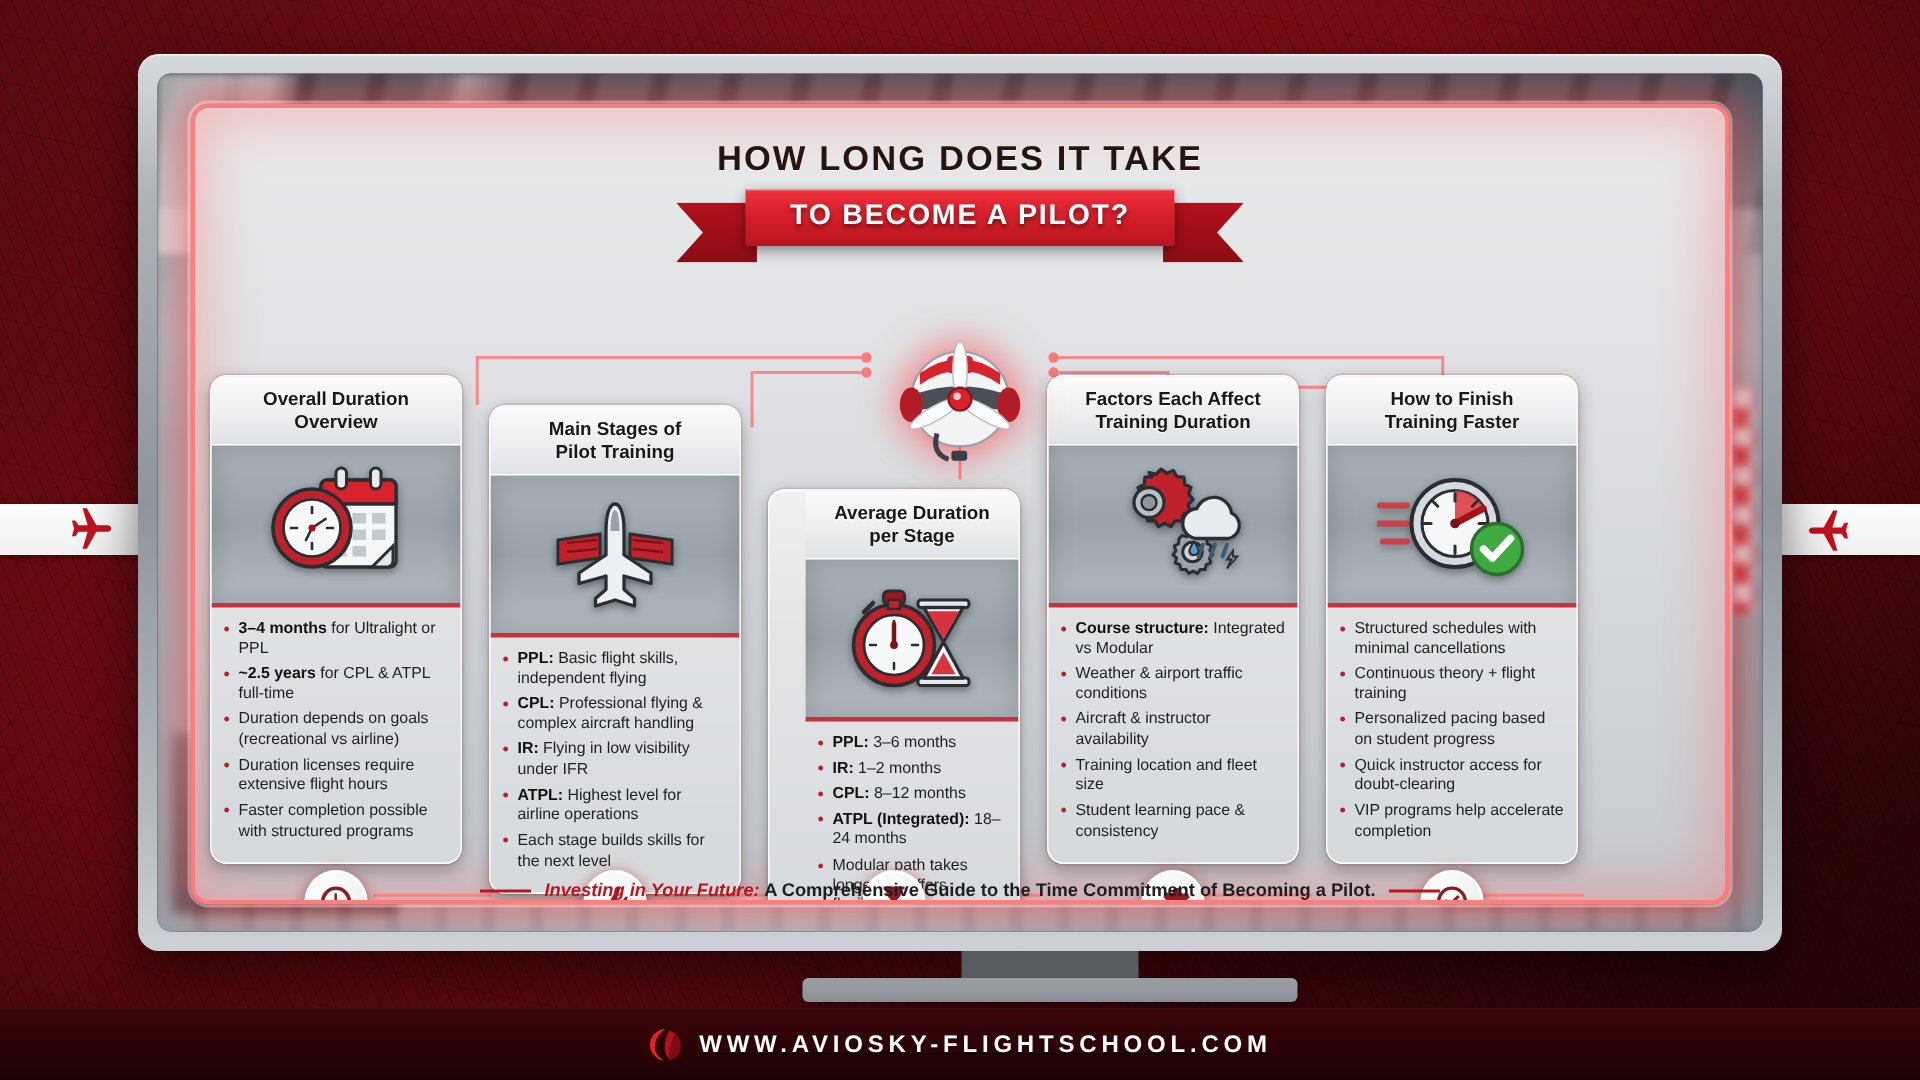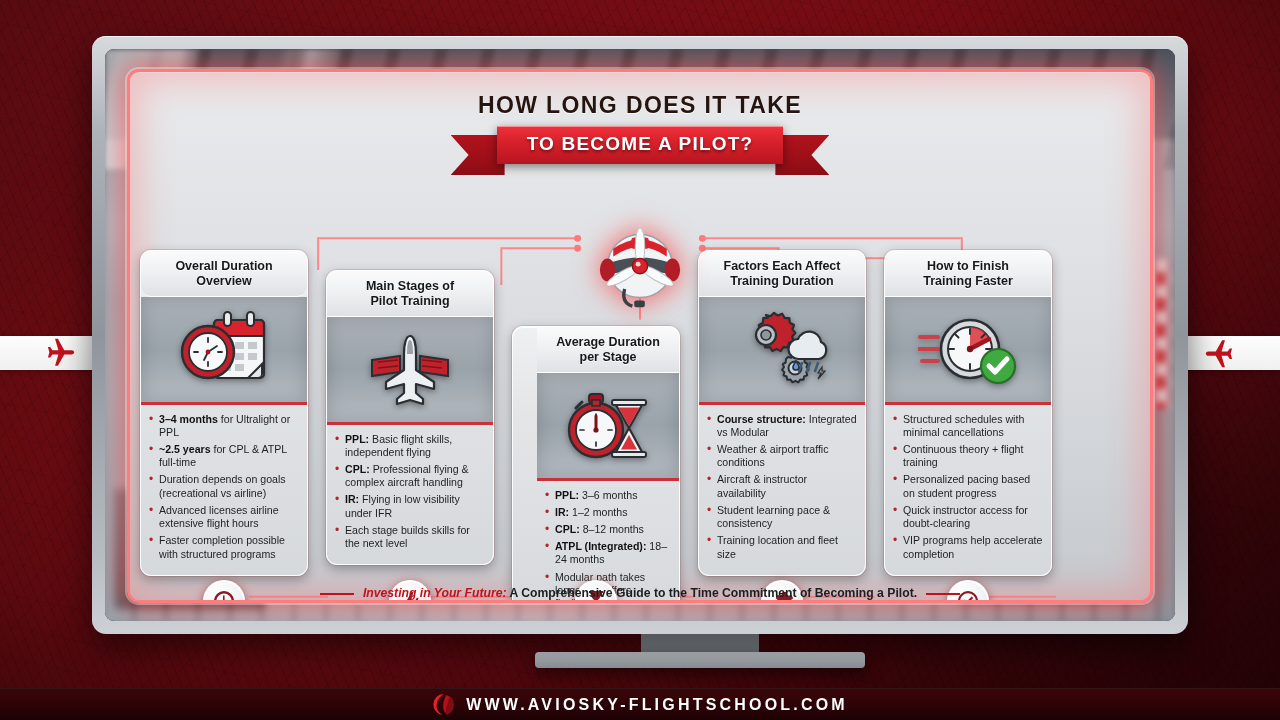--- a/index.html
+++ b/index.html
@@ -225,24 +225,25 @@
   .footer-line{
     position:absolute; left:0; right:0; bottom:0; text-align:center; z-index:6;
     font-size:12.2px; color:#1c1e20;
   }
   .footer-line .accent{ color:#c0121d; font-weight:bold; font-style:italic; }
   .footer-line b{ font-weight:bold; }
   .dash{ display:inline-block; width:34px; height:2px; background:#c0121d; vertical-align:middle; margin:0 9px; }
 
   
   .urlbar{
-    position:absolute; left:0; right:0; bottom:0; height:32px; z-index:8;
+    position:absolute; left:0; right:0; bottom:0; height:48px; z-index:8;
     display:flex; align-items:center; justify-content:center; gap:11px;
     background:linear-gradient(180deg,#3a0509 0%,#2a0306 60%,#1d0204 100%);
     border-top:1px solid rgba(255,255,255,.08);
+    text-decoration:underline;
   }
   .urlbar .logo{ width:23px; height:23px; }
   .urlbar .txt{
     color:#fff; font-size:16px; font-weight:bold; letter-spacing:3.2px;
   }
 </style>
 </head>
 <body>
 
 <div class="backdrop"></div>
@@ -321,21 +322,21 @@
             <ellipse cx="50" cy="24" rx="5" ry="20" fill="#fafbfc" stroke="#b9bfc5" stroke-width="1" transform="rotate(120 50 44)"></ellipse>
             <ellipse cx="50" cy="24" rx="5" ry="20" fill="#fafbfc" stroke="#b9bfc5" stroke-width="1" transform="rotate(240 50 44)"></ellipse>
             <circle cx="50" cy="44" r="8" fill="#d8222c" stroke="#8e1219" stroke-width="1.5"></circle>
             <circle cx="48" cy="42" r="2.6" fill="#fff" opacity=".8"></circle>
           </g>
         </svg>
 
         <div class="cards">
 
           <div class="card" style="left:10px; top:178px;">
-            <div class="card-head" style="white-space:pre-line;border-radius:10px;">Overall Duration
+            <div class="card-head" style="white-space:pre-line;">Overall Duration
 Overview</div>
             <div class="card-img">
               <svg width="92" height="78" viewBox="0 0 92 78">
                 <rect x="36" y="10" width="50" height="58" rx="4" fill="#f4f6f7" stroke="#2a2e33" stroke-width="2.2"></rect>
                 <path d="M36 14a4 4 0 014-4h42a4 4 0 014 4v12H36z" fill="#d8222c" stroke="#2a2e33" stroke-width="2.2"></path>
                 <rect x="46" y="2" width="7" height="14" rx="3.5" fill="#e8eaec" stroke="#2a2e33" stroke-width="2"></rect>
                 <rect x="69" y="2" width="7" height="14" rx="3.5" fill="#e8eaec" stroke="#2a2e33" stroke-width="2"></rect>
                 <g fill="#c3c9cf">
                   <rect x="44" y="32" width="9" height="7"></rect>
                     <rect x="57" y="32" width="9" height="7"></rect>
@@ -358,21 +359,21 @@
                     <path d="M30 42l-4 8"></path>
                 </g>
                 <circle cx="30" cy="42" r="2.4" fill="#a3141d"></circle>
               </svg>
             </div>
             <div class="card-body">
               <ul>
                 <li><b>3–4 months</b><span> for Ultralight or PPL</span></li>
                 <li><b>~2.5 years</b><span> for CPL &amp; ATPL full-time</span></li>
                 <li><b></b><span>Duration depends on goals (recreational vs airline)</span></li>
-                <li><b></b><span>Advanced licenses airline extensive flight hours</span></li>
+                <li><b></b><span>Duration licenses require extensive flight hours</span></li>
                 <li><b></b><span>Faster completion possible with structured programs</span></li>
               </ul>
             </div>
           </div>
 
           <div class="card" style="left:196px; top:198px;">
             <div class="card-head" style="white-space:pre-line;">Main Stages of
 Pilot Training</div>
             <div class="card-img">
               <svg width="100" height="74" viewBox="0 0 100 74">
@@ -384,20 +385,21 @@
                 <path d="M82 36 L62 34" stroke="#7d1219" stroke-width="1.6"></path>
                 <path d="M50 4c4 0 6 8 6 18v16l18 12v7l-18-5v9l7 6v5l-13-4-13 4v-5l7-6v-9l-18 5v-7l18-12V22c0-10 2-18 6-18z" fill="#edf0f2" stroke="#2a2e33" stroke-width="2.2" stroke-linejoin="round"></path>
                 <path d="M50 8c2 0 3 6 3 14h-6c0-8 1-14 3-14z" fill="#9aa2a9"></path>
               </svg>
             </div>
             <div class="card-body">
               <ul>
                 <li><b>PPL:</b><span> Basic flight skills, independent flying</span></li>
                 <li><b>CPL:</b><span> Professional flying &amp; complex aircraft handling</span></li>
                 <li><b>IR:</b><span> Flying in low visibility under IFR</span></li>
+                <li><b>ATPL:</b><span> Highest level for airline operations</span></li>
                 <li><b></b><span>Each stage builds skills for the next level</span></li>
               </ul>
             </div>
           </div>
 
           <div class="card" style="left:382px; top:254px;padding-left:24px;">
             <div class="card-head" style="white-space:pre-line;">Average Duration
 per Stage</div>
             <div class="card-img">
               <svg width="92" height="78" viewBox="0 0 92 78">
@@ -451,22 +453,22 @@
                 </g>
                 <path d="M64 52c2 3 3 4.5 3 6a3 3 0 01-6 0c0-1.5 1-3 3-6z" fill="#5b9ad5" stroke="#2a2e33" stroke-width="1.4"></path>
                 <path d="M90 58l-4 6h3l-3 6 7-8h-3z" fill="#8f979e" stroke="#2a2e33" stroke-width="1.2"></path>
               </svg>
             </div>
             <div class="card-body">
               <ul>
                 <li><b>Course structure:</b><span> Integrated vs Modular</span></li>
                 <li><b></b><span>Weather &amp; airport traffic conditions</span></li>
                 <li><b></b><span>Aircraft &amp; instructor availability</span></li>
+                <li><b></b><span>Training location and fleet size</span></li>
                 <li><b></b><span>Student learning pace &amp; consistency</span></li>
-                <li><b></b><span>Training location and fleet size</span></li>
               </ul>
             </div>
           </div>
 
           <div class="card" style="left:754px; top:178px;">
             <div class="card-head" style="white-space:pre-line;">How to Finish
 Training Faster</div>
             <div class="card-img">
               <svg width="100" height="76" viewBox="0 0 100 76">
                 <g stroke="#d8323c" stroke-width="4" stroke-linecap="round" opacity=".85">

